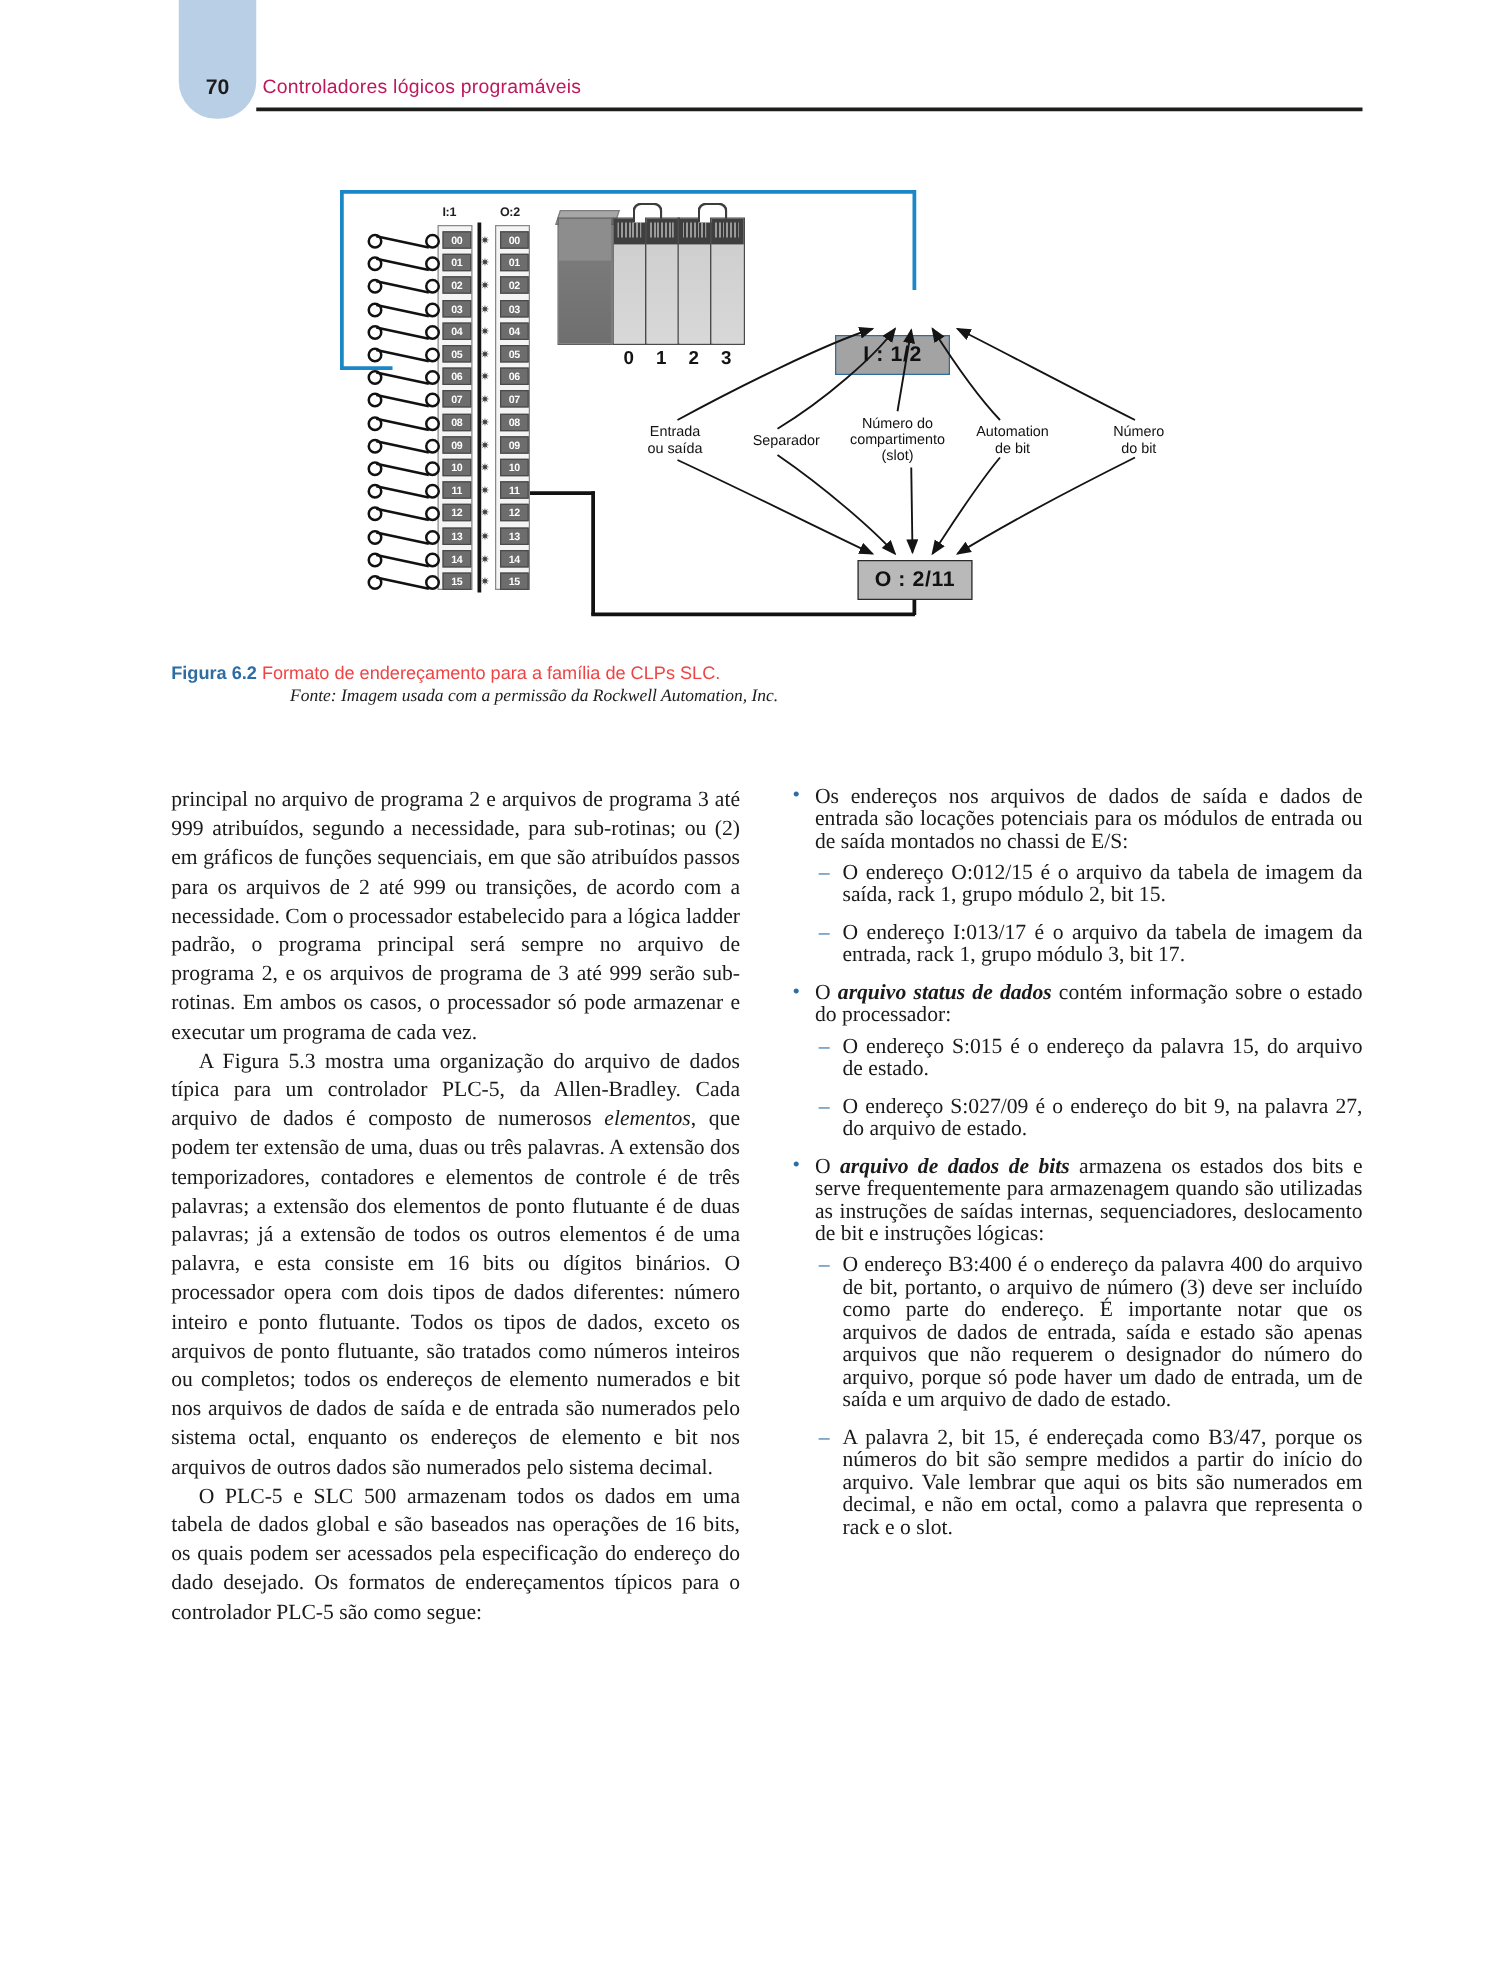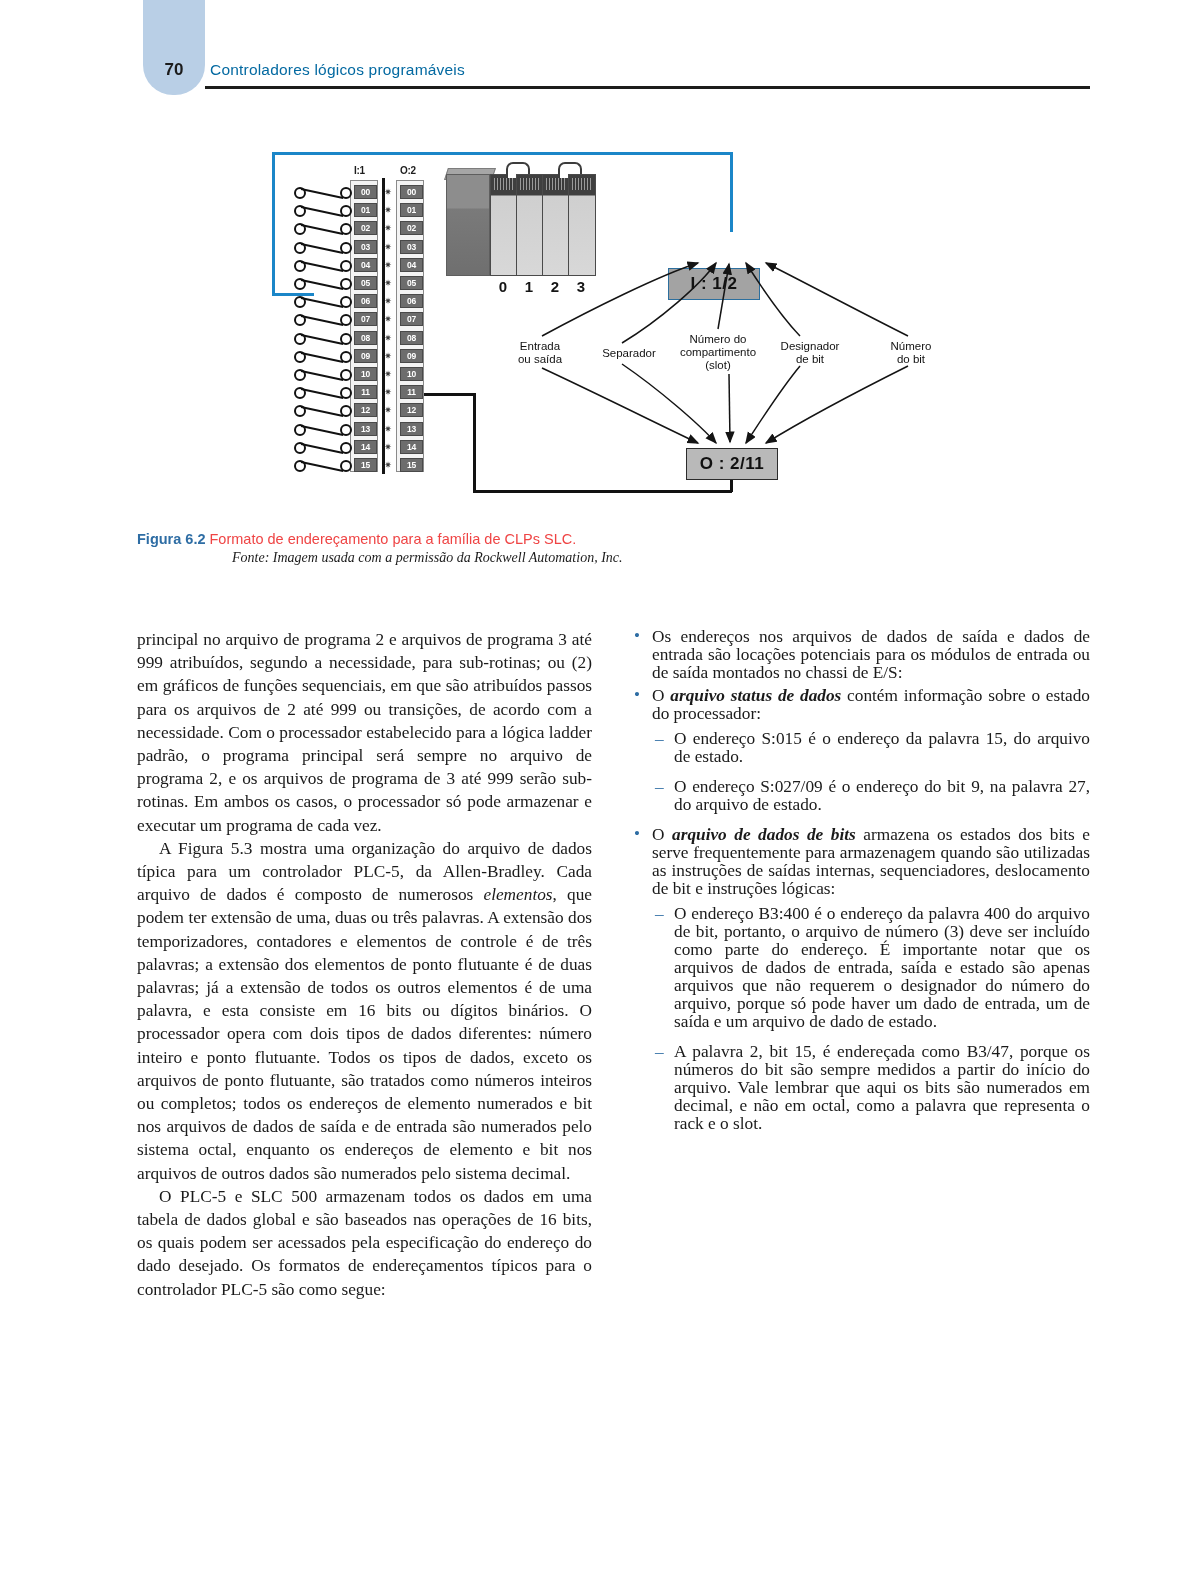--- a/index.html
+++ b/index.html
@@ -47,21 +47,21 @@
     height: 2.5px;
     background: #1d1d1b;
     z-index: 2;
   }
   #running-head {
     position: absolute;
     left: 210px;
     top: 61px;
     font-family: "Liberation Sans", sans-serif;
     font-size: 15.5px;
-    color: #0369a1;
+    color: #be185d;
     letter-spacing: 0.2px;
     z-index: 3;
   }
 
   
   #figure {
     position: absolute;
     left: 260px;
     top: 140px;
     width: 730px;
@@ -422,21 +422,21 @@
     <div>Entrada</div>
     <div>ou saída</div>
   </div>
   <div class="callout" id="co-separ">Separador</div>
   <div class="callout" id="co-slot">
     <div>Número do</div>
     <div>compartimento</div>
     <div>(slot)</div>
   </div>
   <div class="callout" id="co-desig">
-    <div>Designador</div>
+    <div>Automation</div>
     <div>de bit</div>
   </div>
   <div class="callout" id="co-numbit">
     <div>Número</div>
     <div>do bit</div>
   </div>
 
   <svg id="fig-arrows" viewBox="0 0 730 380">
     <defs>
       <marker id="ah" markerWidth="9" markerHeight="9" refX="7" refY="3.2" orient="auto">
@@ -469,20 +469,24 @@
 <div id="col-left">
   <p class="para">principal no arquivo de programa 2 e arquivos de programa 3 até 999 atribuídos, segundo a necessidade, para sub-rotinas; ou (2) em gráficos de funções sequenciais, em que são atribuídos passos para os arquivos de 2 até 999 ou transições, de acordo com a necessidade. Com o processador estabelecido para a lógica ladder padrão, o programa principal será sempre no arquivo de programa 2, e os arquivos de programa de 3 até 999 serão sub-rotinas. Em ambos os casos, o processador só pode armazenar e executar um programa de cada vez.</p>
   <p class="para" id="p-mid">A Figura 5.3 mostra uma organização do arquivo de dados típica para um controlador PLC-5, da Allen-Bradley. Cada arquivo de dados é composto de numerosos <span class="it">elementos</span>, que podem ter extensão de uma, duas ou três palavras. A extensão dos temporizadores, contadores e elementos de controle é de três palavras; a extensão dos elementos de ponto flutuante é de duas palavras; já a extensão de todos os outros elementos é de uma palavra, e esta consiste em 16 bits ou dígitos binários. O processador opera com dois tipos de dados diferentes: número inteiro e ponto flutuante. Todos os tipos de dados, exceto os arquivos de ponto flutuante, são tratados como números inteiros ou completos; todos os endereços de elemento numerados e bit nos arquivos de dados de saída e de entrada são numerados pelo sistema octal, enquanto os endereços de elemento e bit nos arquivos de outros dados são numerados pelo sistema decimal.</p>
   <p class="para">O PLC-5 e SLC 500 armazenam todos os dados em uma tabela de dados global e são baseados nas operações de 16 bits, os quais podem ser acessados pela especificação do endereço do dado desejado. Os formatos de endereçamentos típicos para o controlador PLC-5 são como segue:</p>
 </div>
 
 <div id="col-right">
   <ul class="bullets" id="bullet-list">
       <li>
         <div>Os endereços nos arquivos de dados de saída e dados de entrada são locações potenciais para os módulos de entrada ou de saída montados no chassi de E/S:</div>
+        <ul class="dashes">
+          <li>O endereço O:012/15 é o arquivo da tabela de imagem da saída, rack 1, grupo módulo 2, bit 15.</li>
+          <li>O endereço I:013/17 é o arquivo da tabela de imagem da entrada, rack 1, grupo módulo 3, bit 17.</li>
+        </ul>
       </li>
       <li>
         <div>O <span class="bi">arquivo status de dados</span> contém informação sobre o estado do processador:</div>
         <ul class="dashes">
           <li>O endereço S:015 é o endereço da palavra 15, do arquivo de estado.</li>
           <li>O endereço S:027/09 é o endereço do bit 9, na palavra 27, do arquivo de estado.</li>
         </ul>
       </li>
       <li>
         <div>O <span class="bi">arquivo de dados de bits</span> armazena os estados dos bits e serve frequentemente para armazenagem quando são utilizadas as instruções de saídas internas, sequenciadores, deslocamento de bit e instruções lógicas:</div>

